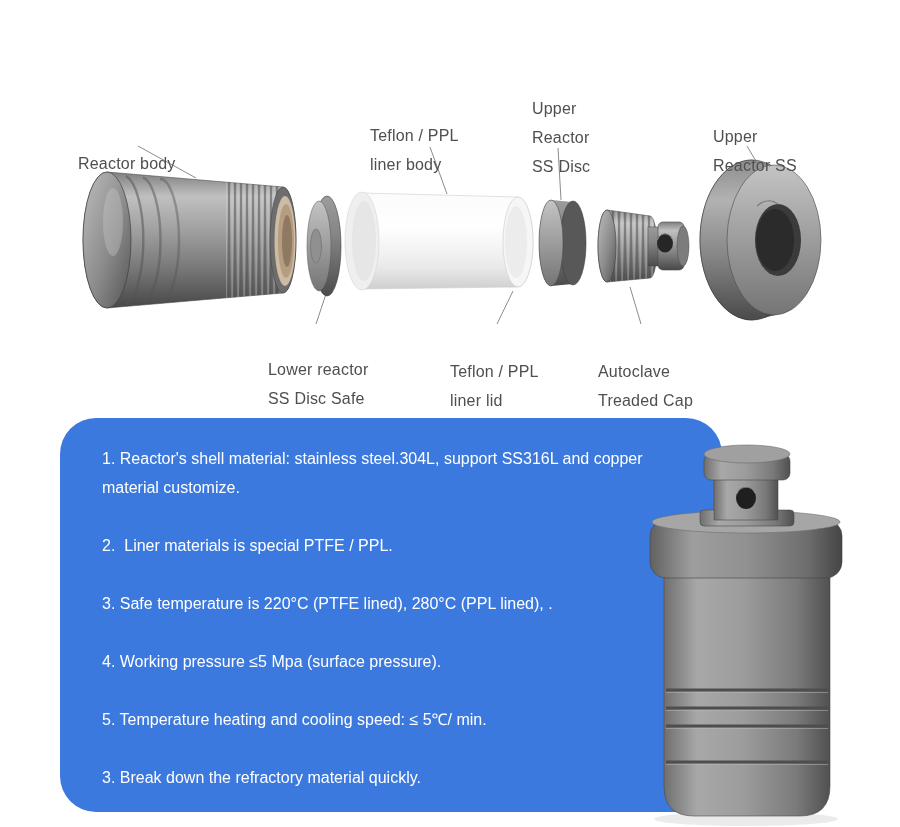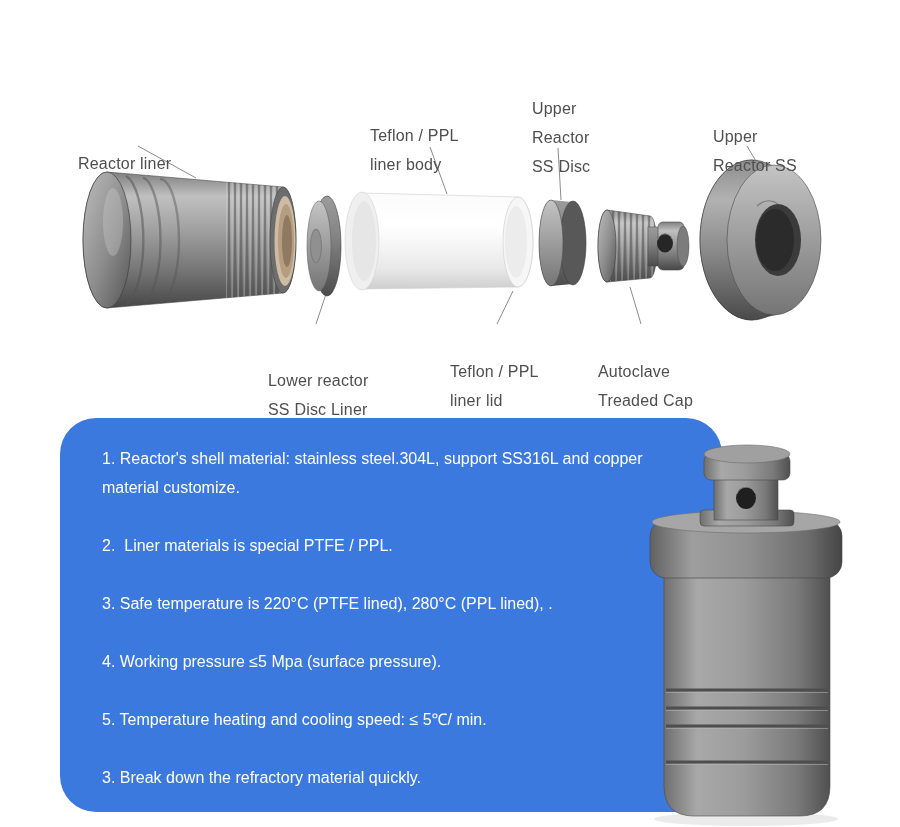--- a/index.html
+++ b/index.html
@@ -133,42 +133,42 @@
       <path d="M752,160 L774,166 A47,75 0 0 1 774,315 L752,320 A52,80 0 0 1 752,160 Z" fill="url(#gRing)" stroke="#3c3c3c" stroke-width="0.6"></path>
       <ellipse cx="752" cy="240" rx="52" ry="80" fill="url(#gRing)" stroke="#3c3c3c" stroke-width="0.6"></ellipse>
       <ellipse cx="774" cy="240" rx="47" ry="75" fill="url(#gFace)" stroke="#4a4a4a" stroke-width="0.6"></ellipse>
       <ellipse cx="778" cy="240" rx="23" ry="36" fill="#3b3b3b"></ellipse>
       <ellipse cx="775" cy="240" rx="19" ry="31" fill="#2b2b2b"></ellipse>
       <path d="M757,206 A23,36 0 0 1 778,204" fill="none" stroke="#6f6f6f" stroke-width="1.2" opacity="0.8"></path>
     </g>
   </svg>
 
   <div class="lbl" style="left:78px; top:117px">
-    <span class="ln">Reactor liner</span>
+    <span class="ln">Reactor body</span>
   </div>
 
   <div class="lbl" style="left:370px; top:89px">
     <span class="ln">Teflon / PPL</span>
     <span class="ln">liner body</span>
   </div>
 
   <div class="lbl" style="left:532px; top:62px">
     <span class="ln">Upper</span>
     <span class="ln">Reactor</span>
     <span class="ln">SS Disc</span>
   </div>
 
   <div class="lbl" style="left:713px; top:90px">
     <span class="ln">Upper</span>
     <span class="ln">Reactor SS</span>
   </div>
 
-  <div class="lbl" style="left:268px; top:334px">
+  <div class="lbl" style="left:268px; top:323px">
     <span class="ln">Lower reactor</span>
-    <span class="ln">SS Disc Liner</span>
+    <span class="ln">SS Disc Safe</span>
     <span class="ln">tapered cutting</span>
   </div>
 
   <div class="lbl" style="left:450px; top:325px">
     <span class="ln">Teflon / PPL</span>
     <span class="ln">liner lid</span>
   </div>
 
   <div class="lbl" style="left:598px; top:325px">
     <span class="ln">Autoclave</span>

